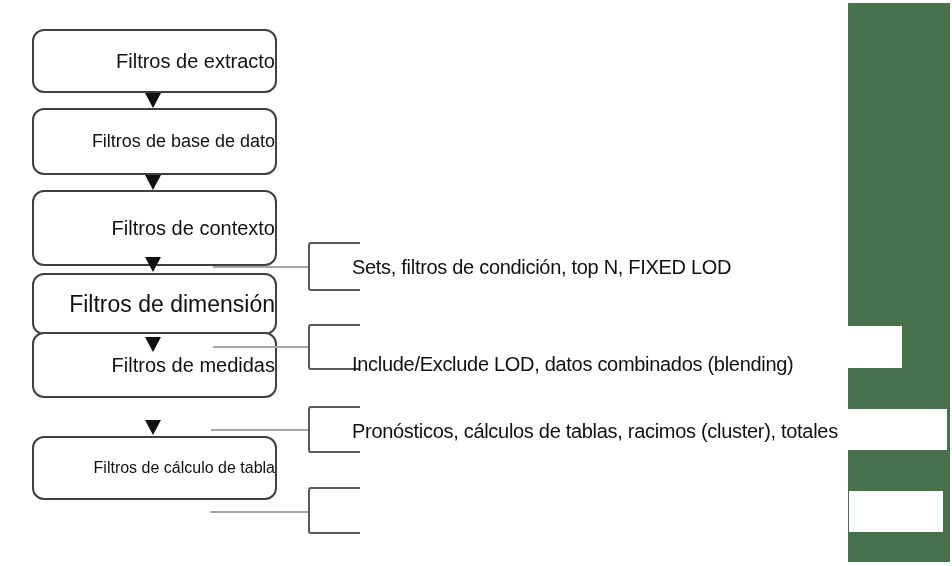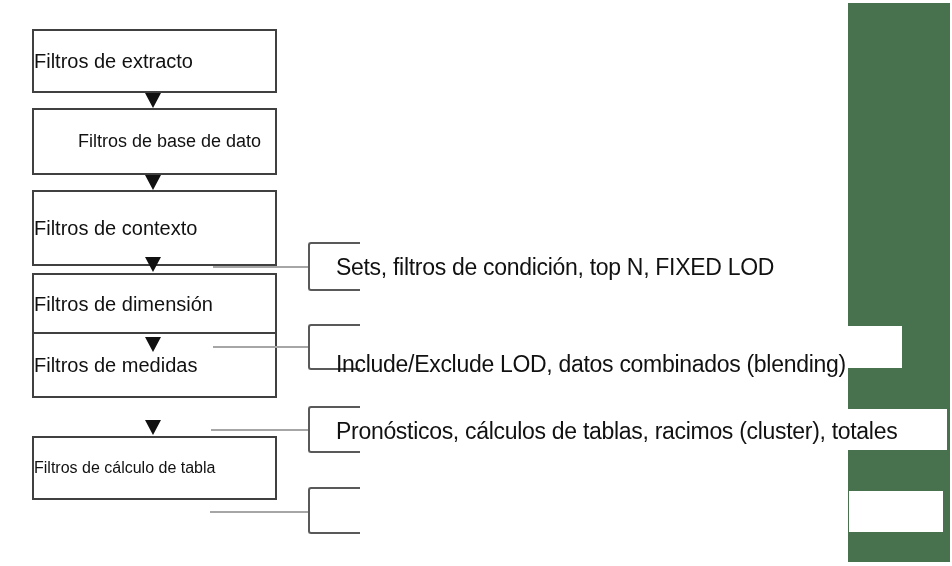--- a/index.html
+++ b/index.html
@@ -29,31 +29,31 @@
   .cutout{position:absolute;background:#ffffff;z-index:2;}
   .cutout.c1{left:848px;top:326px;width:54px;height:42px;}
   .cutout.c2{left:848px;top:409px;width:99px;height:41px;}
   .cutout.c3{left:849px;top:491px;width:94px;height:41px;}
 
   
   .fbox{
     position:absolute;left:32px;width:245px;
     background:var(--box-fill);
     border:2px solid var(--box-border);
-    border-radius:0;
+    border-radius:12px;
     box-sizing:border-box;
-    display:flex;align-items:center;justify-content:flex-start;
+    display:flex;align-items:center;justify-content:flex-end;
     text-align:center;
     z-index:3;
   }
   .fbox span{white-space:nowrap;}
   .b1{top:29px;height:64px;font-size:20px;}
   .b2{top:108px;height:67px;font-size:18px;padding-left:44px;}
   .b3{top:190px;height:76px;font-size:20px;}
-  .b4{top:273px;height:62px;font-size:20px;}
+  .b4{top:273px;height:62px;font-size:23px;}
   .b5{top:332px;height:66px;font-size:20px;}
   .b6{top:436px;height:64px;font-size:16px;}
 
   
   .arrow{
     position:absolute;left:145px;width:0;height:0;
     border-left:8px solid transparent;
     border-right:8px solid transparent;
     border-top:15px solid var(--arrow);
     z-index:4;
@@ -84,22 +84,22 @@
     background:transparent;
     z-index:3;
   }
   .br1{top:242px;height:49px;}
   .br2{top:324px;height:46px;}
   .br3{top:406px;height:47px;}
   .br4{top:487px;height:47px;}
 
   
   .note{
-    position:absolute;left:336px;
-    font-size:23px;letter-spacing:-0.3px;
+    position:absolute;left:352px;
+    font-size:20px;letter-spacing:-0.3px;
     white-space:nowrap;line-height:30px;
     z-index:5;
   }
   .t1{top:252px;}
   .t2{top:332px;margin-top:17px;}
   .t3{top:416px;}
   .t4{top:500px;}
 </style>
 </head>
 <body>

